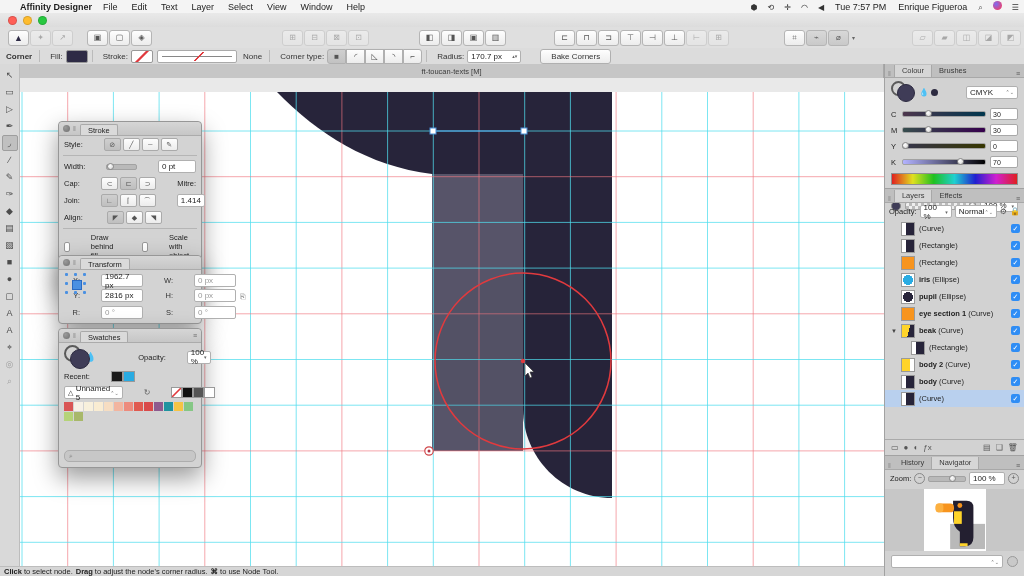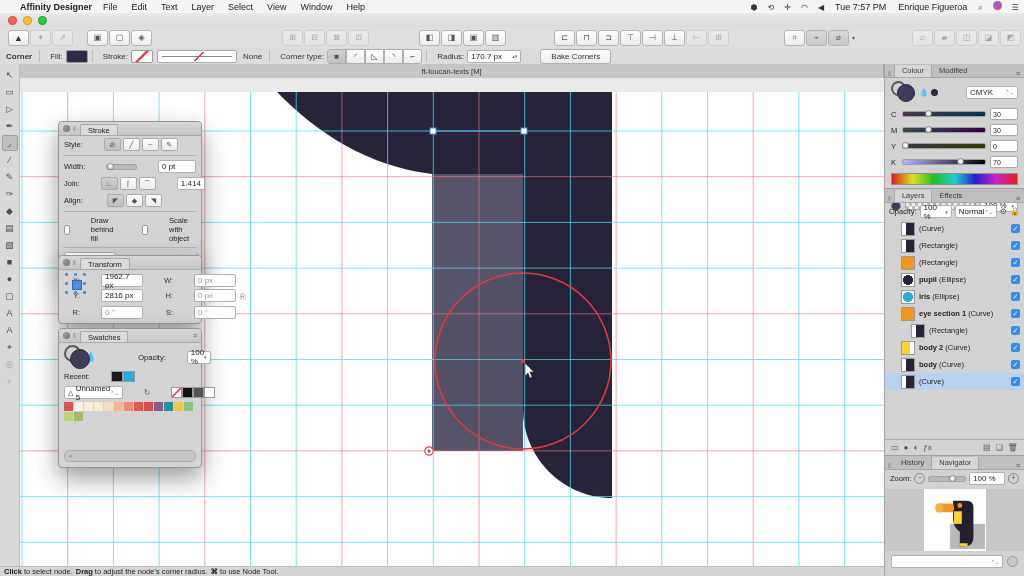--- a/index.html
+++ b/index.html
@@ -334,20 +334,29 @@
       </div>
       <div class="divider"></div>
       <div class="prow">
         <span>Width:</span>
         <span class="track">
             <span class="knob" style="left:0"></span>
           </span>
         <span class="field" style="width:30px">0 pt</span>
       </div>
       <div class="prow">
+        <span style="width:22px">Cap:</span>
+        <span id="cap-btns" style="display:flex;gap:2px">
+            <span class="sbtn">⊂</span>
+            <span class="sbtn sel">⊏</span>
+            <span class="sbtn">⊃</span>
+          </span>
+        <span style="margin-left:auto">Mitre:</span>
+      </div>
+      <div class="prow">
         <span style="width:22px">Join:</span>
         <span id="join-btns" style="display:flex;gap:2px">
             <span class="sbtn sel">∟</span>
             <span class="sbtn">⌈</span>
             <span class="sbtn">⌒</span>
           </span>
         <span class="field" style="width:30px;margin-left:auto">1.414</span>
       </div>
       <div class="prow">
         <span style="width:22px">Align:</span>
@@ -480,21 +489,21 @@
       <div style="height:3px"></div>
     </div>
   </div>
 
   <div id="rightcol">
 
     <div class="rpanel" style="top:0;height:124px">
       <div class="rtabs">
         <span class="rhandle">‖</span>
         <span class="rtab active">Colour</span>
-        <span class="rtab">Modified</span>
+        <span class="rtab">Brushes</span>
         <span class="rmenu">≡</span>
       </div>
       <div style="display:flex;align-items:center;padding:3px 6px">
         <span class="fs-circles" style="width:26px;height:22px">
           <span class="fs-back" style="width:11px;height:11px"></span>
           <span class="fs-front" style="width:16px;height:16px;left:6px;top:3px"></span>
         </span>
         <span style="font-size:8px;color:#333;margin:0 2px">💧</span>
         <span style="width:7px;height:7px;border-radius:50%;background:#2c2a40;display:inline-block"></span>
         <span class="field" style="width:44px;margin-left:auto">
@@ -580,34 +589,40 @@
             <span class="chk">✓</span>
           </div>
           <div class="lrow">
             <span class="exp"></span>
             <span class="lthumb" style="background: rgb(247, 148, 30);"></span>
             <span class="lname"><span class="ltype">(Rectangle)</span></span>
             <span class="chk">✓</span>
           </div>
           <div class="lrow">
             <span class="exp"></span>
+            <span class="lthumb" style="background: radial-gradient(circle, rgb(41, 171, 226) 58%, rgb(255, 255, 255) 60%);"></span>
+            <span class="lname"><b>iris</b> <span class="ltype">(Ellipse)</span></span>
+            <span class="chk">✓</span>
+          </div>
+          <div class="lrow">
+            <span class="exp"></span>
             <span class="lthumb" style="background: radial-gradient(circle, rgb(39, 36, 58) 58%, rgb(255, 255, 255) 60%);"></span>
             <span class="lname"><b>pupil</b> <span class="ltype">(Ellipse)</span></span>
             <span class="chk">✓</span>
           </div>
           <div class="lrow">
             <span class="exp"></span>
-            <span class="lthumb" style="background: radial-gradient(circle, rgb(41, 171, 226) 58%, rgb(255, 255, 255) 60%);"></span>
-            <span class="lname"><b>iris</b> <span class="ltype">(Ellipse)</span></span>
-            <span class="chk">✓</span>
-          </div>
-          <div class="lrow">
-            <span class="exp"></span>
             <span class="lthumb" style="background: rgb(247, 148, 30);"></span>
             <span class="lname"><b>eye section 1</b> <span class="ltype">(Curve)</span></span>
+            <span class="chk">✓</span>
+          </div>
+          <div class="lrow">
+            <span class="exp">▼</span>
+            <span class="lthumb" style="background: linear-gradient(105deg, rgb(255, 212, 42) 55%, rgb(39, 36, 58) 55%);"></span>
+            <span class="lname"><b>beak</b> <span class="ltype">(Curve)</span></span>
             <span class="chk">✓</span>
           </div>
           <div class="lrow" style="padding-left: 16px;">
             <span class="exp"></span>
             <span class="lthumb" style="background: linear-gradient(90deg, rgb(255, 255, 255) 30%, rgb(39, 36, 58) 30%);"></span>
             <span class="lname"><span class="ltype">(Rectangle)</span></span>
             <span class="chk">✓</span>
           </div>
           <div class="lrow">
             <span class="exp"></span>

